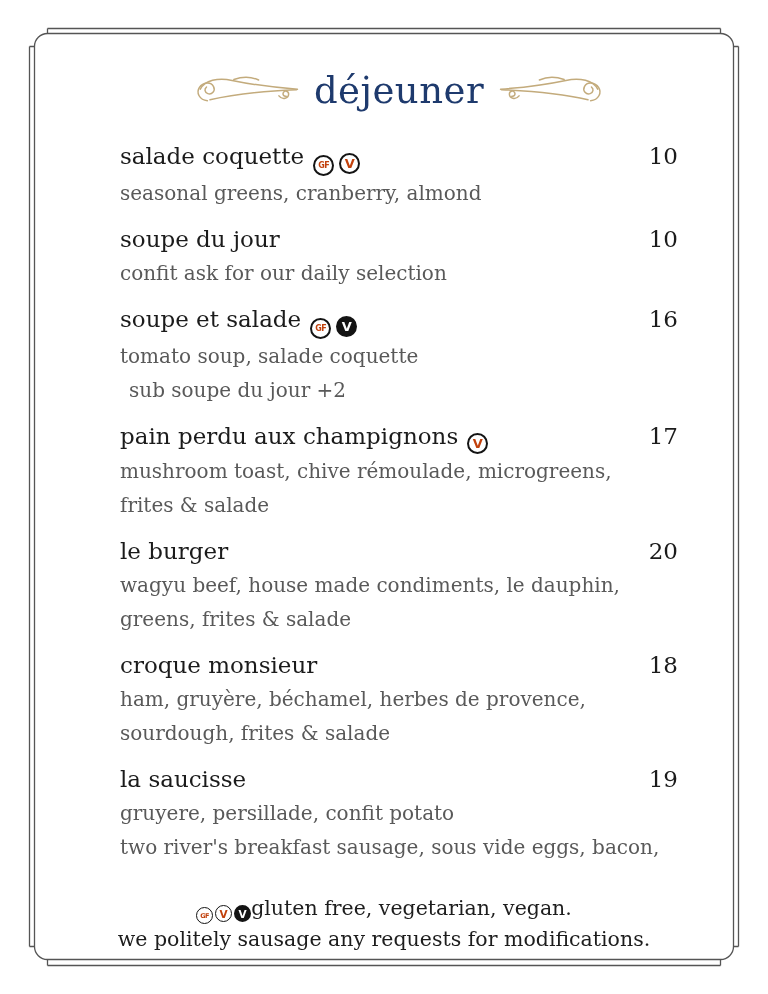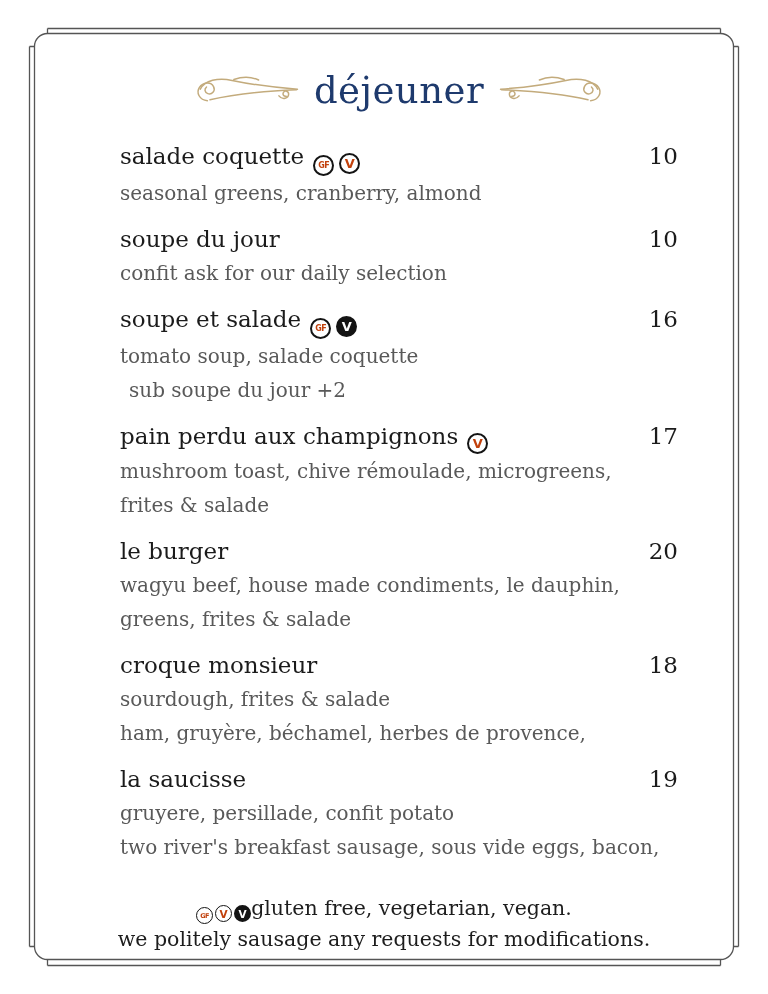--- a/index.html
+++ b/index.html
@@ -168,22 +168,22 @@
       <div class="item-desc">greens, frites &amp; salade</div>
     </div>
 
     <div class="menu-item">
       <div class="item-head">
         <span class="item-name">
           <span>croque monsieur</span>
         </span>
         <span class="item-price">18</span>
       </div>
+      <div class="item-desc">ham, gruyère, béchamel, herbes de provence,</div>
       <div class="item-desc">sourdough, frites &amp; salade</div>
-      <div class="item-desc">ham, gruyère, béchamel, herbes de provence,</div>
     </div>
 
     <div class="menu-item">
       <div class="item-head">
         <span class="item-name">
           <span>la saucisse</span>
         </span>
         <span class="item-price">19</span>
       </div>
       <div class="item-desc">gruyere, persillade, confit potato</div>

